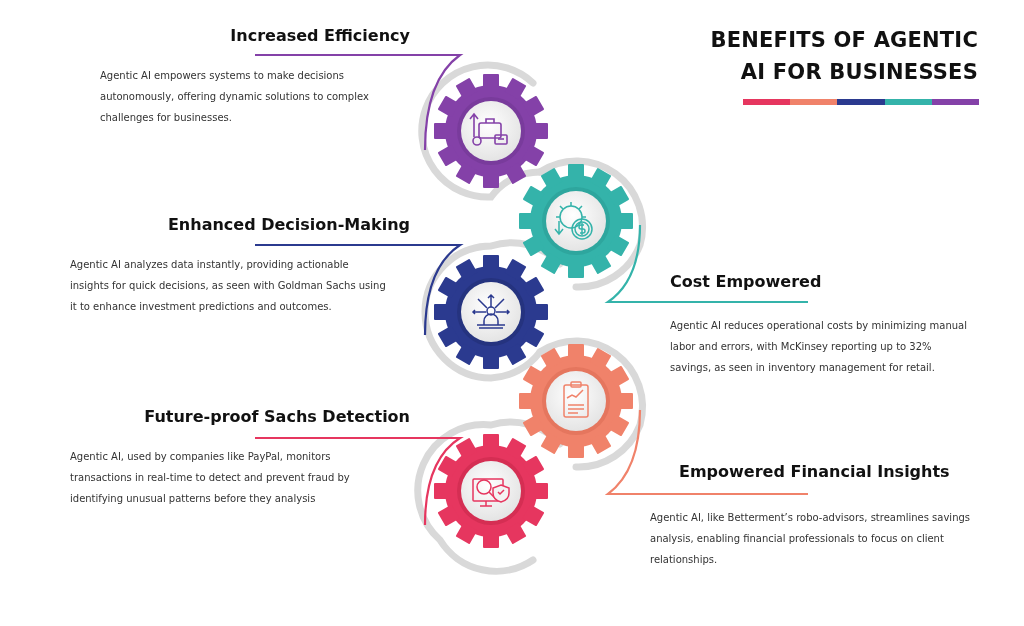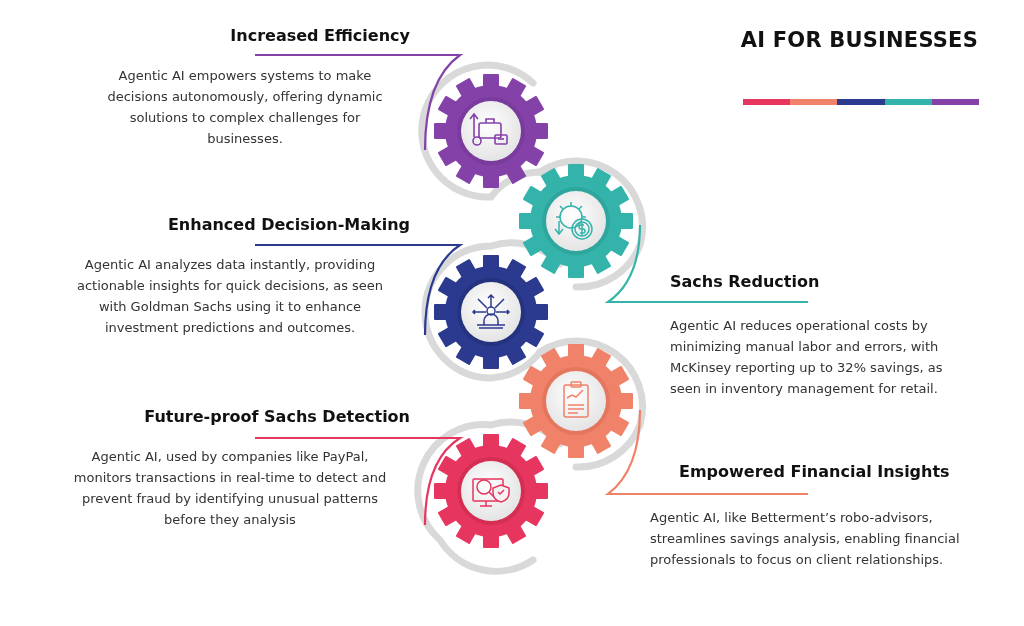--- a/index.html
+++ b/index.html
@@ -4,29 +4,30 @@
 <style>
   html, body { margin: 0; padding: 0; background: #ffffff; }
   body { width: 1024px; height: 626px; position: relative; overflow: hidden;
          font-family: "DejaVu Sans", sans-serif; color: #222; }
   .title { position: absolute; right: 46px; top: 24px; text-align: right;
            font-family: "DejaVu Sans", sans-serif; font-weight: bold; font-size: 21px;
            line-height: 32px; letter-spacing: 0.2px; color: #111; }
   .title-bar { position: absolute; left: 743px; top: 99px; height: 6px; width: 236px; display: flex; }
   .title-bar span { flex: 1; height: 6px; }
   .heading { position: absolute; font-weight: bold; font-size: 16px; color: #111; white-space: nowrap; }
-  .desc { position: absolute; font-size: 13px; line-height: 21px; color: #333; }
-  .left { text-align: center; }
+  .desc { position: absolute; font-size: 10px; line-height: 21px; color: #333; }
+  .left { text-align: left; }
   .right { text-align: left; }
   svg.art { position: absolute; left: 0; top: 0; }
 </style>
 </head>
 <body>
 
 <div class="title">
+  <div>BENEFITS OF AGENTIC</div>
   <div>AI FOR BUSINESSES</div>
 </div>
 <div class="title-bar">
   <span style="background:#e6365f"></span>
   <span style="background:#f0826a"></span>
   <span style="background:#2b3a8f"></span>
   <span style="background:#34b3aa"></span>
   <span style="background:#8441a8"></span>
 </div>
 
@@ -141,17 +142,17 @@
 
 <div class="heading left" style="right:614px; top:26px;">Increased Efficiency</div>
 <div class="desc left" style="right:634px; top:65px; width:290px;">Agentic AI empowers systems to make decisions autonomously, offering dynamic solutions to complex challenges for businesses.</div>
 
 <div class="heading left" style="right:614px; top:215px;">Enhanced Decision-Making</div>
 <div class="desc left" style="right:634px; top:254px; width:320px;">Agentic AI analyzes data instantly, providing actionable insights for quick decisions, as seen with Goldman Sachs using it to enhance investment predictions and outcomes.</div>
 
 <div class="heading left" style="right:614px; top:407px;">Future-proof Sachs Detection</div>
 <div class="desc left" style="right:634px; top:446px; width:320px;">Agentic AI, used by companies like PayPal, monitors transactions in real-time to detect and prevent fraud by identifying unusual patterns before they analysis</div>
 
-<div class="heading right" style="left:670px; top:272px;">Sachs Reduction</div>
+<div class="heading right" style="left:670px; top:272px;">Cost Empowered</div>
 <div class="desc right" style="left:670px; top:315px; width:300px;">Agentic AI reduces operational costs by minimizing manual labor and errors, with McKinsey reporting up to 32% savings, as seen in inventory management for retail.</div>
 
 <div class="heading right" style="left:650px; top:462px;margin-left:29px;">Empowered Financial Insights</div>
 <div class="desc right" style="left:650px; top:507px; width:330px;">Agentic AI, like Betterment’s robo-advisors, streamlines savings analysis, enabling financial professionals to focus on client relationships.</div>
 
 </body></html>

